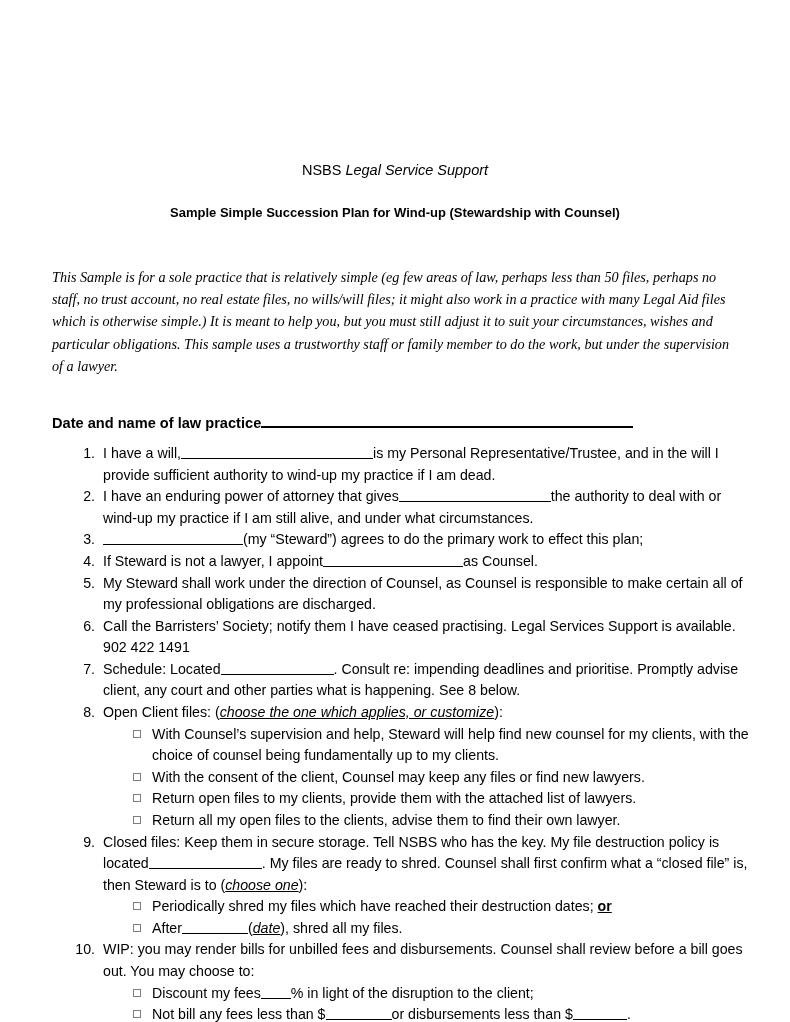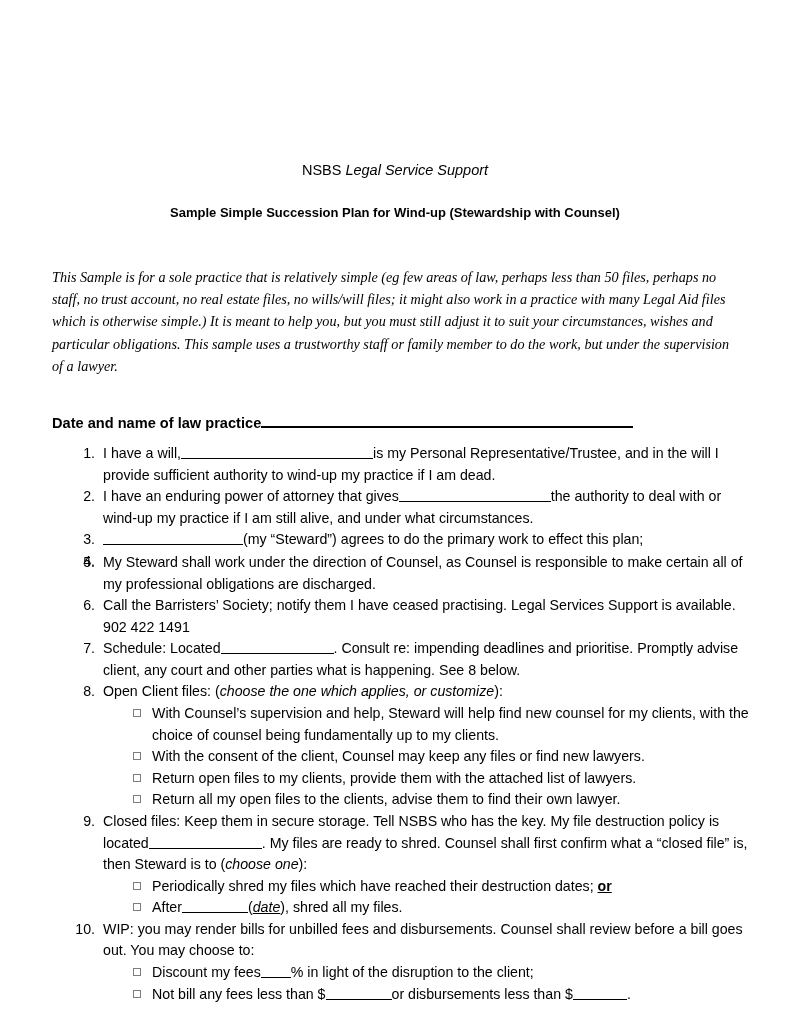--- a/index.html
+++ b/index.html
@@ -128,21 +128,21 @@
     margin-bottom: -1px;
   }
   .b-xxl { width: 192px; }
   .b-lg  { width: 152px; }
   .b-md  { width: 140px; }
   .b-sm  { width: 113px; }
   .b-xs  { width: 66px; }
   .b-xxs { width: 54px; }
   .b-tiny{ width: 30px; }
 
-  .it { font-style: italic; }
+  .it { font-style: italic; text-decoration: underline; }
   .bi-u {
     font-weight: bold;
     text-decoration: underline;
   }
   .it-u { font-style: italic; text-decoration: underline; }
 </style>
 </head>
 <body>
 
 <div class="page">
@@ -172,20 +172,21 @@
       <span class="body"><span>I have an enduring power of attorney that gives</span><span class="blank b-lg"></span><span>the authority to deal with or wind-up my practice if I am still alive, and under what circumstances.</span></span>
     </li>
 
     <li>
       <span class="num">3.</span>
       <span class="body"><span class="blank b-md"></span><span>(my “Steward”) agrees to do the primary work to effect this plan;</span></span>
     </li>
 
     <li>
       <span class="num">4.</span>
+      <span class="body"><span>If Steward is not a lawyer, I appoint</span><span class="blank b-md"></span><span>as Counsel.</span></span>
     </li>
 
     <li>
       <span class="num">5.</span>
       <span class="body">My Steward shall work under the direction of Counsel, as Counsel is responsible to make certain all of my professional obligations are discharged.</span>
     </li>
 
     <li>
       <span class="num">6.</span>
       <span class="body">Call the Barristers’ Society; notify them I have ceased practising. Legal Services Support is available. 902 422 1491</span>

